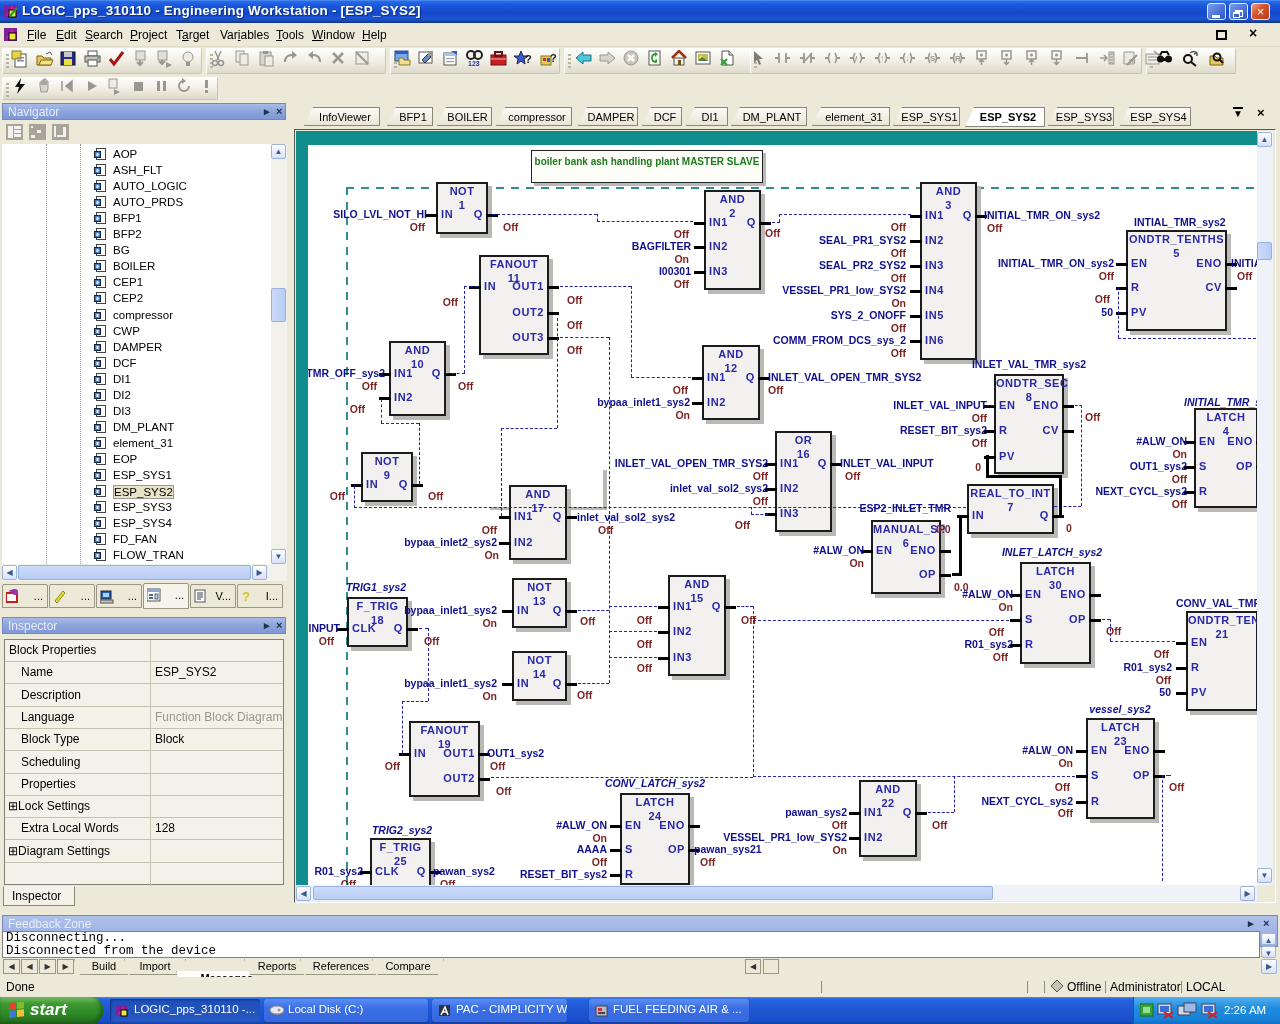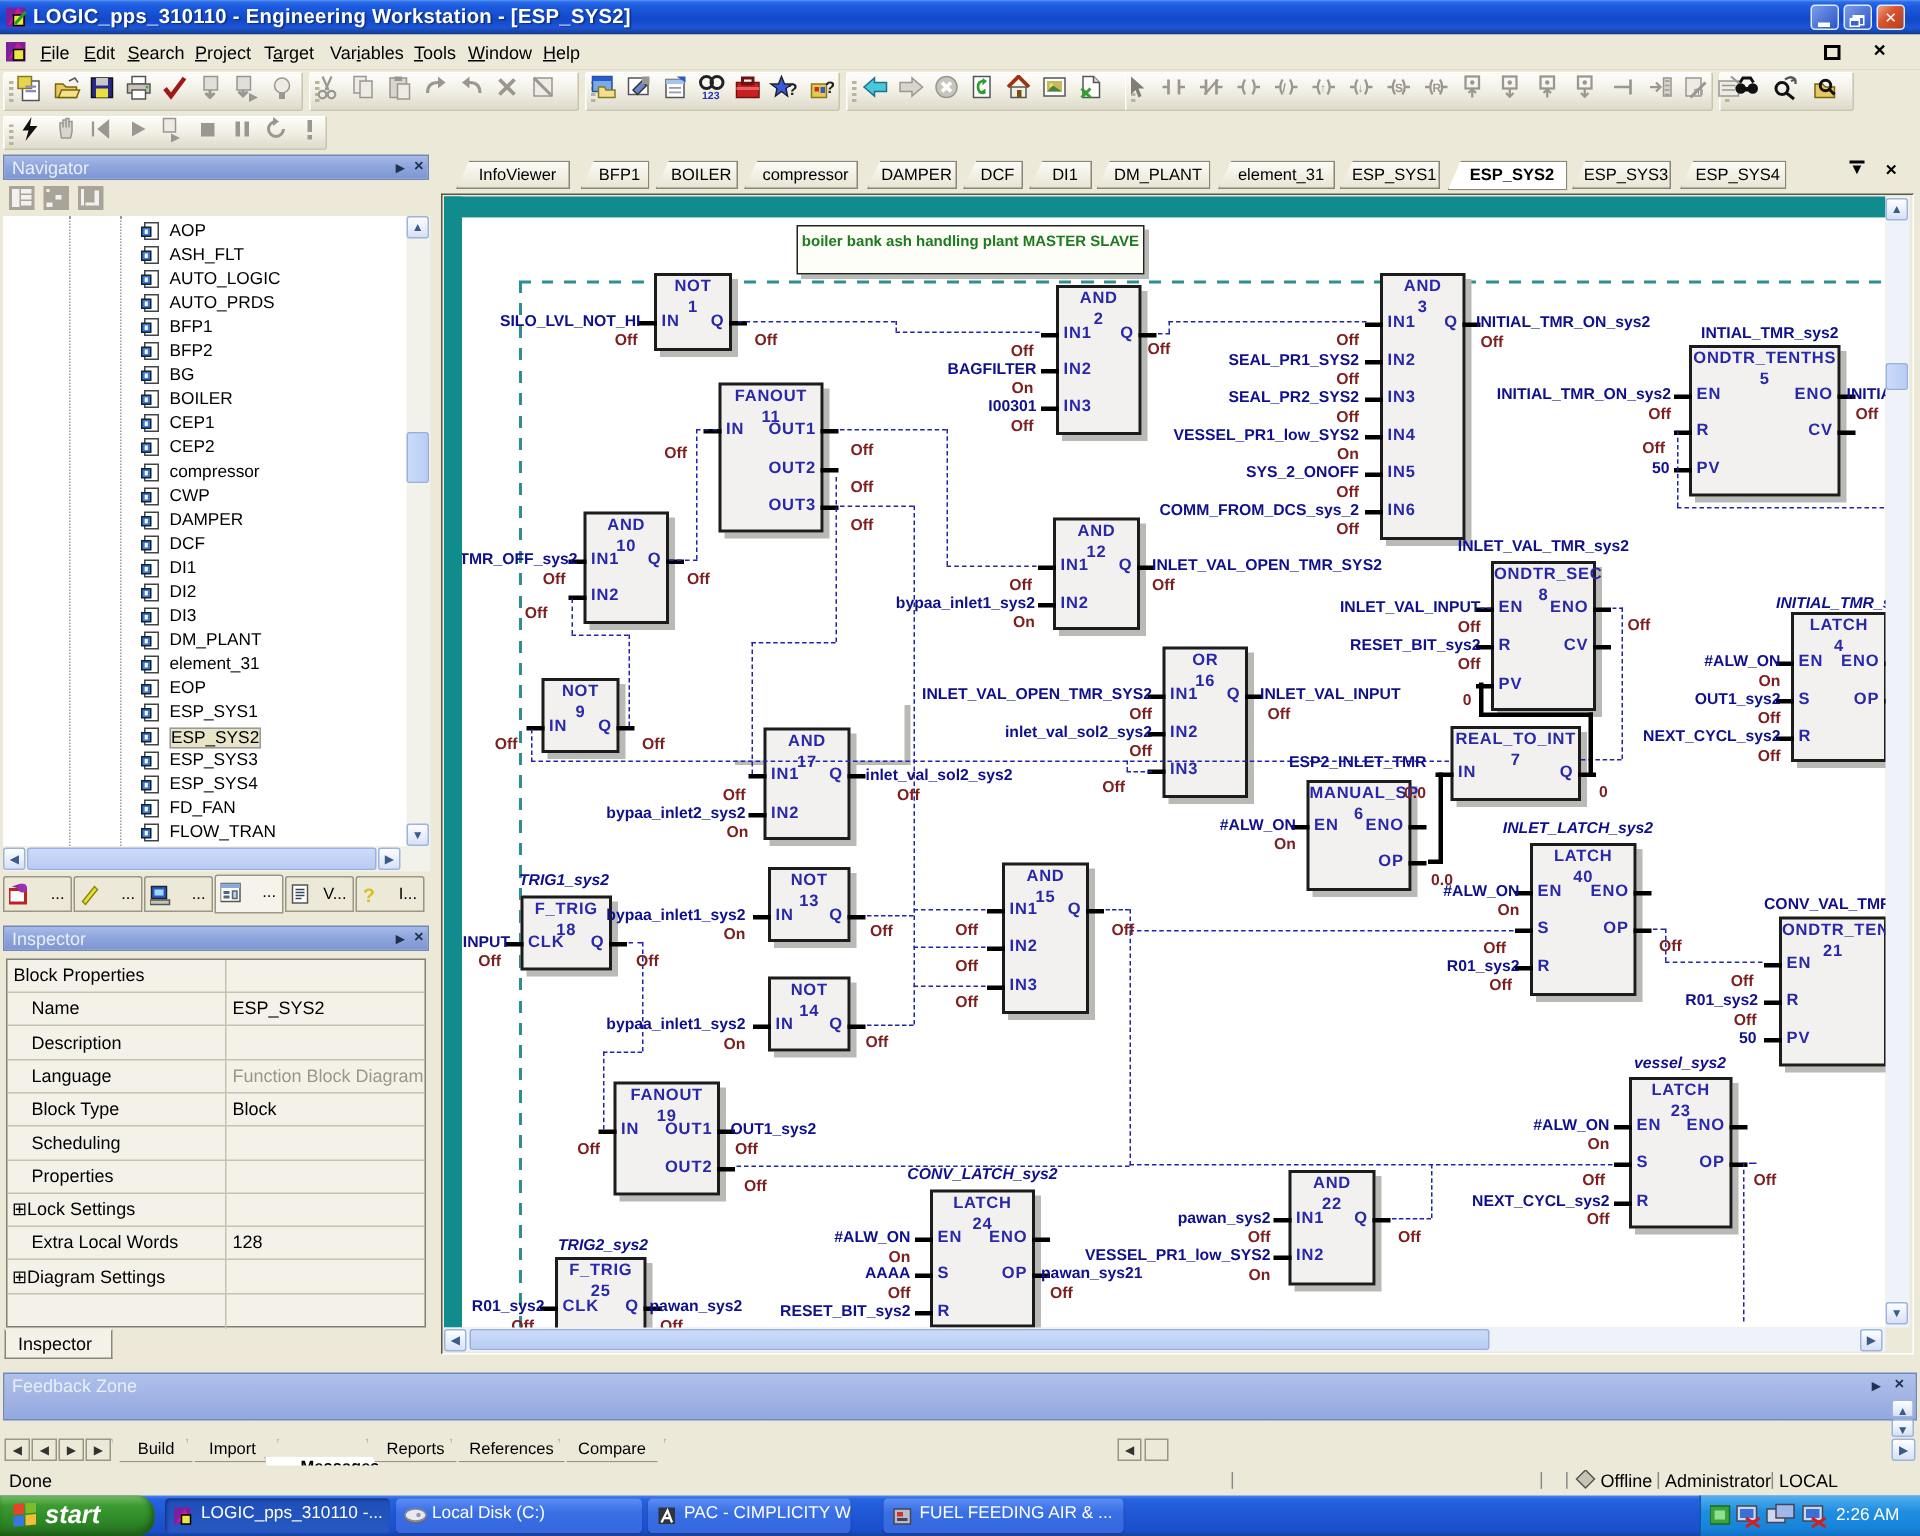--- a/index.html
+++ b/index.html
@@ -843,21 +843,21 @@
         <i class="sl" style="top:56px"></i>
         <span class="pl" style="top:76px">R</span>
         <i class="sl" style="top:81px"></i>
         <span class="pr" style="top:26px">ENO</span>
         <i class="sr" style="top:31px"></i>
         <span class="pr" style="top:51px">OP</span>
         <i class="sr" style="top:56px"></i>
       </div>
       <div class="b" style="left:1020px;top:562px;width:71px;height:102px">
         <div class="t">LATCH</div>
-        <div class="t">40</div>
+        <div class="t">30</div>
         <span class="pl" style="top:25px">EN</span>
         <i class="sl" style="top:30px"></i>
         <span class="pl" style="top:50px">S</span>
         <i class="sl" style="top:55px"></i>
         <span class="pl" style="top:75px">R</span>
         <i class="sl" style="top:80px"></i>
         <span class="pr" style="top:25px">ENO</span>
         <i class="sr" style="top:30px"></i>
         <span class="pr" style="top:50px">OP</span>
         <i class="sr" style="top:55px"></i>
@@ -1152,20 +1152,21 @@
       <span class="lbl r sig" style="left:847px;top:831px;">VESSEL_PR1_low_SYS2</span>
       <span class="lbl r val" style="left:847px;top:844px;">On</span>
       <span class="lbl val" style="left:932px;top:819px;">Off</span>
     </div>
   </div>
 
 <div id="fz">
  <div class="ptitle" style="left:2px;top:0;width:1276px;height:32px;background:linear-gradient(180deg,#AFC0EA,#93A9DF)">Feedback Zone</div>
  <span class="pinx" style="left:1248px;top:2px">▸</span>
     <span class="pinx" style="left:1263px;top:2px">×</span>
+ <div id="fztext">Disconnecting...<br>Disconnected from the device</div>
  <div id="ftabs">
       <div class="fnav" style="left:3px">◀</div>
       <div class="fnav" style="left:21px">◀</div>
       <div class="fnav" style="left:39px">▶</div>
       <div class="fnav" style="left:57px">▶</div>
       <div class="ftab" style="left:74px;width:60px;text-align:center;">Build</div>
       <div class="ftab" style="left:124px;width:62px;text-align:center;">Import</div>
       <div class="ftab" style="left:176px;width:78px;text-align:right;font-weight:bold;background:#fff;margin-top:12px;">Messages</div>
       <div class="ftab" style="left:244px;width:66px;text-align:center;">Reports</div>
       <div class="ftab" style="left:300px;width:82px;text-align:center;">References</div>

